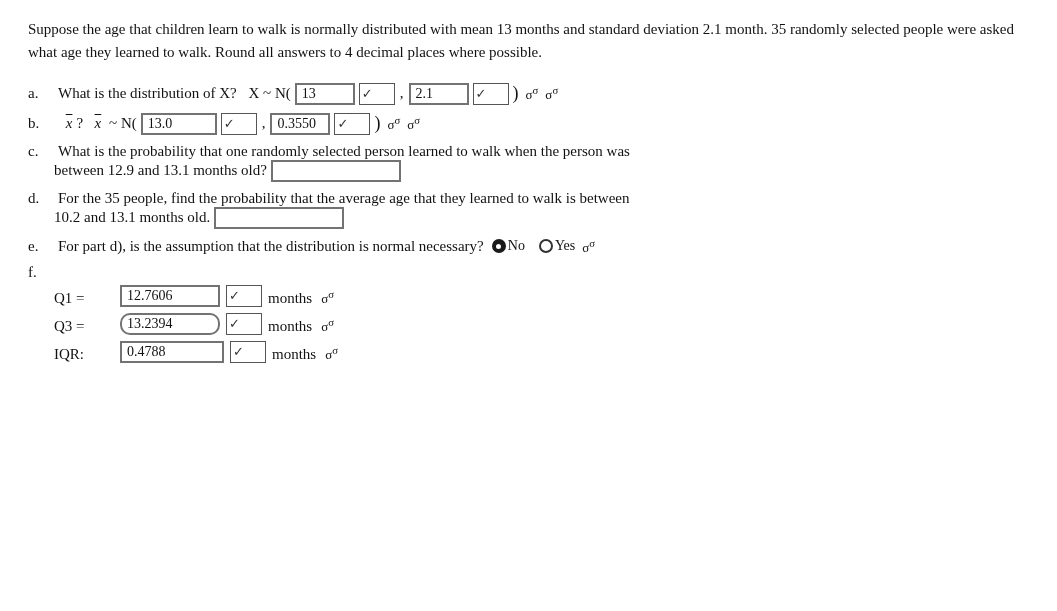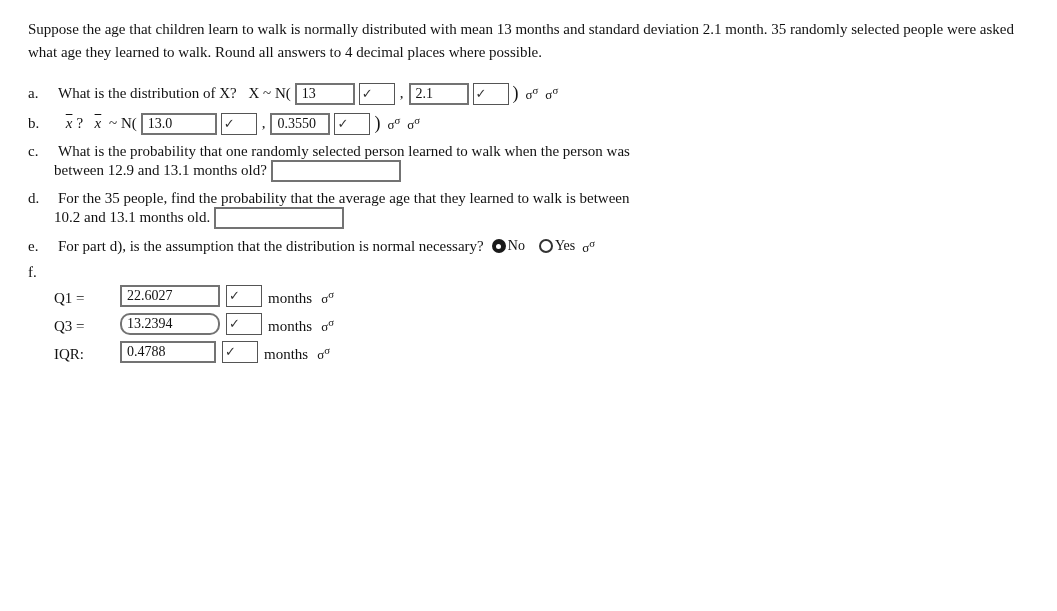--- a/index.html
+++ b/index.html
@@ -224,41 +224,41 @@
 </div>
 
 <div class="question-wrap">
   <div class="q-line">
     <span class="question-label">f.</span>
   </div>
 
   <div class="sub-block">
     <div class="sub-row">
       <span class="sub-label">Q1 =</span>
-      <span class="input-box" style="width:100px;">22.6027</span>
+      <span class="input-box" style="width:100px;">12.7606</span>
       <span class="select-box">
         <span class="check-icon">✓</span>
       </span>
       <span>months</span>
       <span class="sigma-icon">σ<sup>σ</sup></span>
     </div>
 
     <div class="sub-row">
       <span class="sub-label">Q3 =</span>
       <span class="input-box" style="width:100px;border-radius:10px;">13.2394</span>
       <span class="select-box">
         <span class="check-icon">✓</span>
       </span>
       <span>months</span>
       <span class="sigma-icon">σ<sup>σ</sup></span>
     </div>
 
     <div class="sub-row">
       <span class="sub-label">IQR:</span>
-      <span class="input-box" style="width:96px;">0.4788</span>
+      <span class="input-box" style="width:104px;">0.4788</span>
       <span class="select-box">
         <span class="check-icon">✓</span>
       </span>
       <span>months</span>
       <span class="sigma-icon">σ<sup>σ</sup></span>
     </div>
   </div>
 </div>
 
 </body></html>

